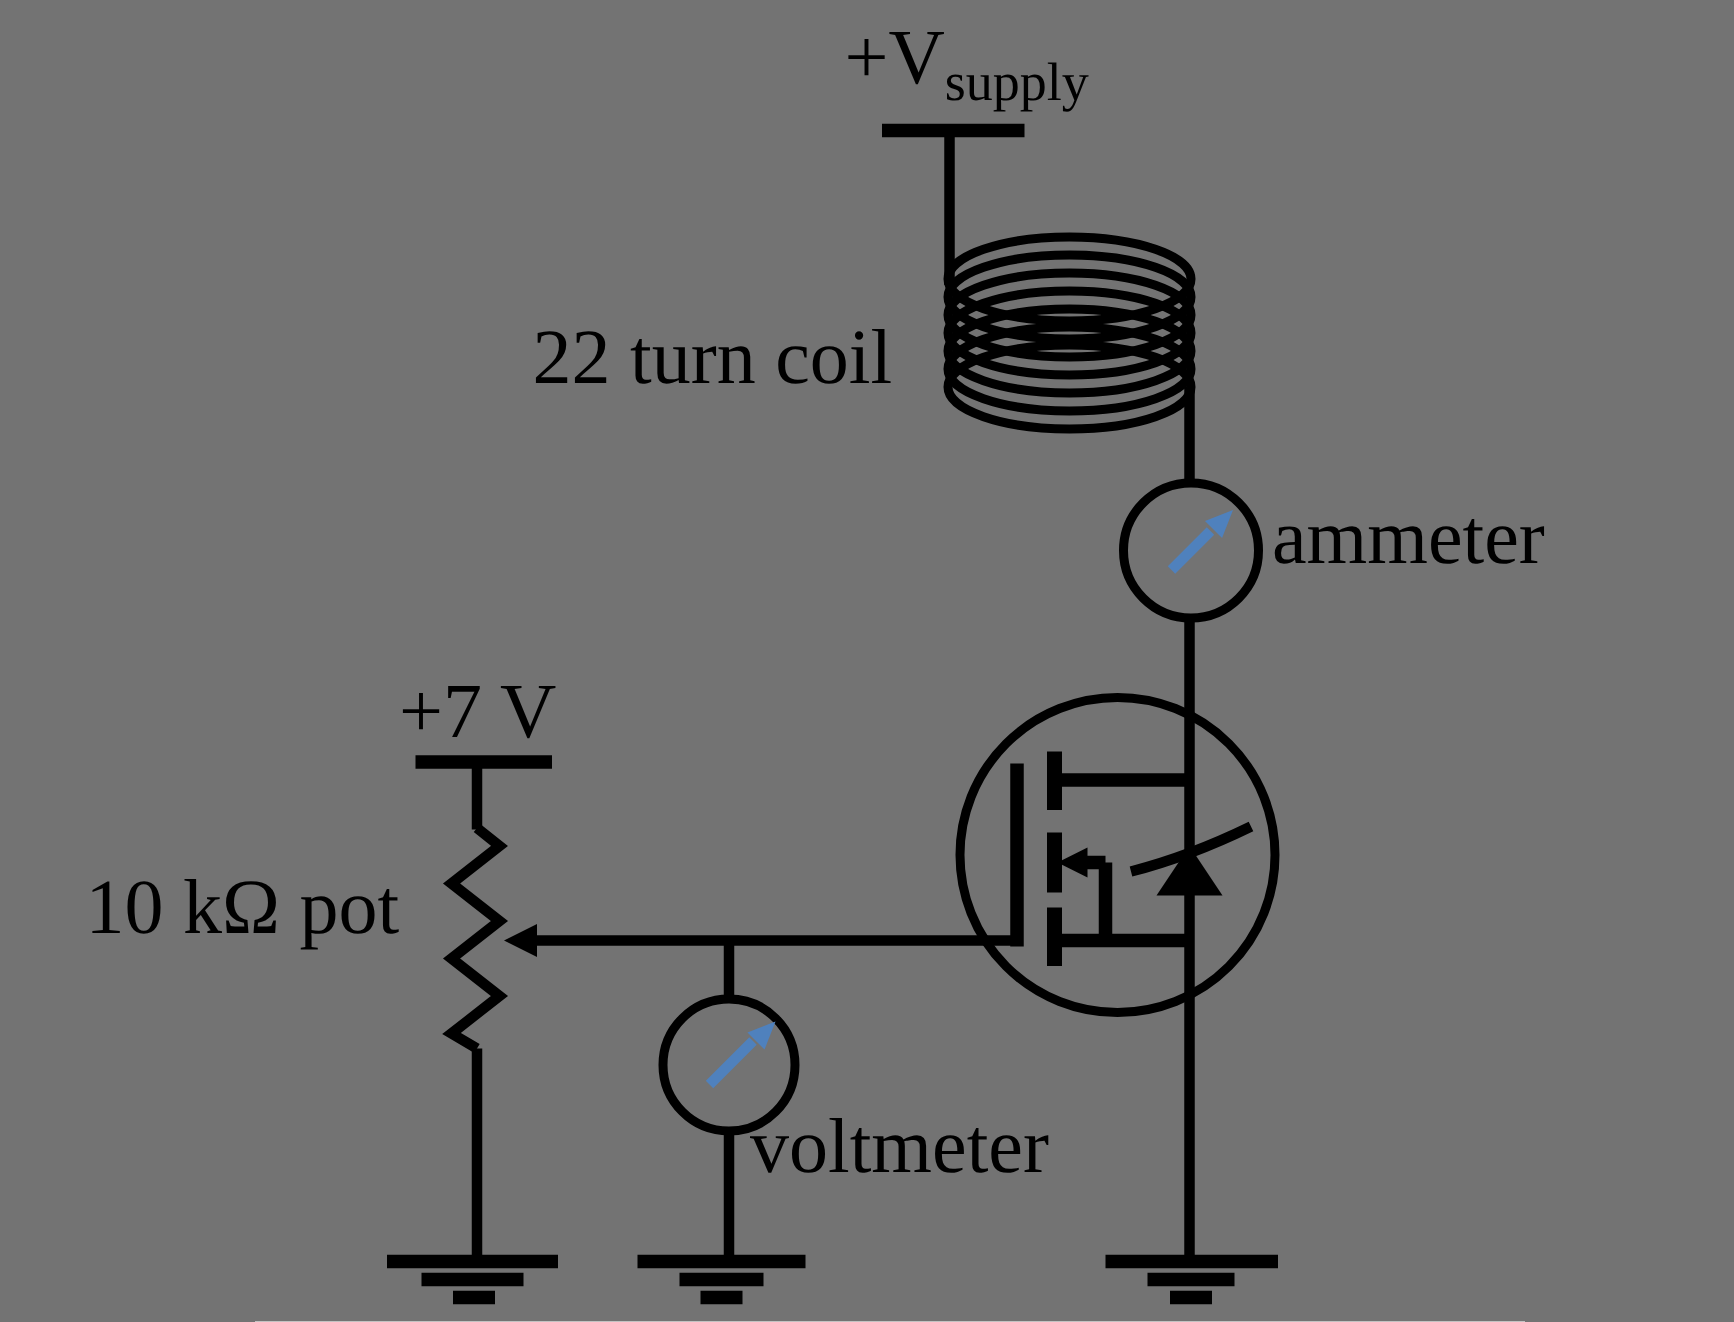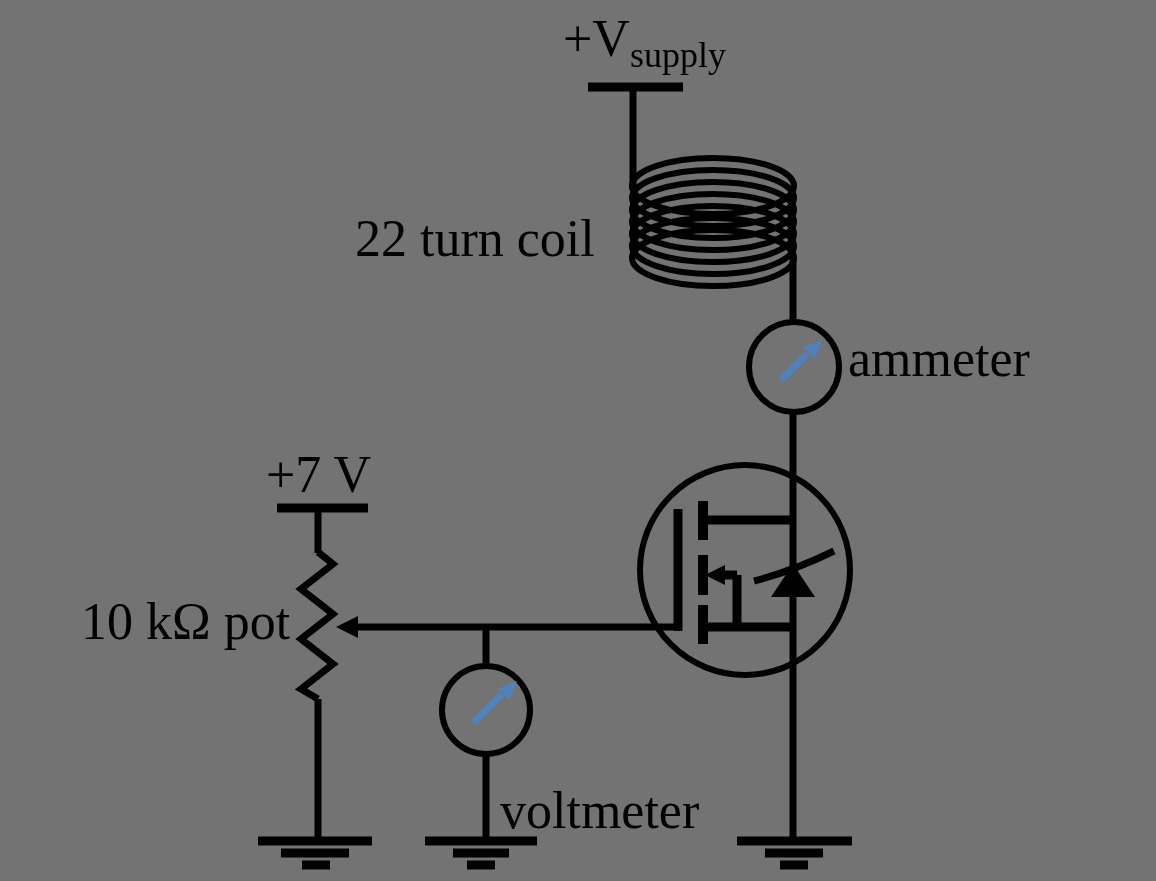--- a/index.html
+++ b/index.html
@@ -122,17 +122,17 @@
 
   <div class="lbl" style="left:563px;top:13px;"><span>+V</span><span class="subscript">supply</span></div>
 
   <div class="lbl" style="left:355px;top:213px;">22 turn coil</div>
 
   <div class="lbl" style="left:848px;top:333px;">ammeter</div>
 
 
   <div class="lbl" style="left:266px;top:449px;">+7 V</div>
 
-  <div class="lbl" style="left:57px;top:596px;margin-left:24px;">10 kΩ pot</div>
+  <div class="lbl" style="left:57px;top:580px;">10 kΩ pot</div>
 
-  <div class="lbl" style="left:500px;top:739px;margin-top:46px;">voltmeter</div>
+  <div class="lbl" style="left:500px;top:739px;">voltmeter</div>
 
 </div>
 
 </body></html>

